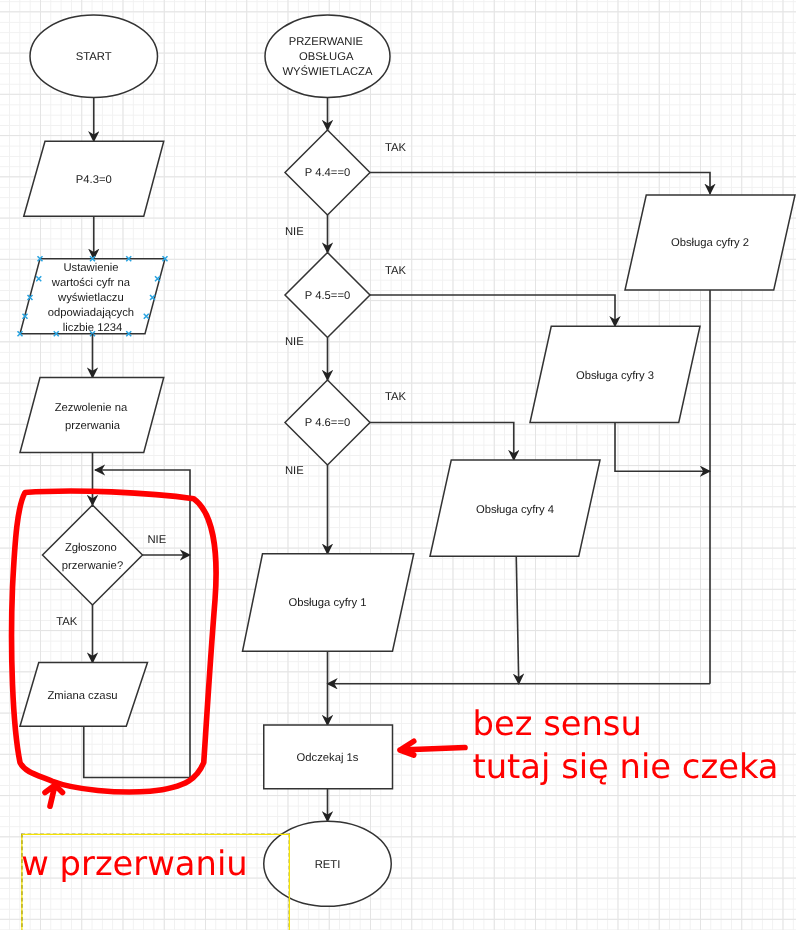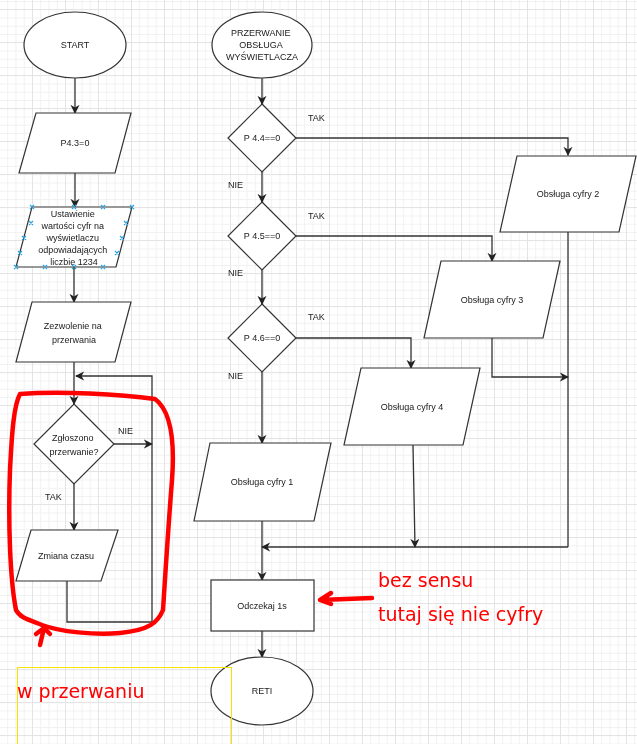--- a/index.html
+++ b/index.html
@@ -17,21 +17,21 @@
   }
   svg#canvas { position: absolute; left: 0; top: 0; }
   .shape { fill: #ffffff; stroke: #333333; stroke-width: 1.2; }
   .edge { fill: none; stroke: #333333; stroke-width: 1.3; }
   .lbl { font-family: "Liberation Sans", sans-serif; font-size: 9px; fill: #1a1a1a; }
   .edge-lbl { font-family: "Liberation Sans", sans-serif; font-size: 9px; fill: #1a1a1a; }
   .handle { stroke: #29a3e0; stroke-width: 1.2; }
   .red-ink { fill: none; stroke: #ff0000; stroke-width: 4.5; stroke-linecap: round; stroke-linejoin: round; }
   .note {
     position: absolute; color: #ff0000;
-    font-family: "DejaVu Sans", sans-serif; font-size: 19px; line-height: 34px;
+    font-family: "DejaVu Sans", sans-serif; font-size: 27px; line-height: 34px;
     white-space: nowrap;
   }
   .note-box {
     position: absolute; left: 17px; top: 667px; width: 215px; height: 90px;
     border: 1px dashed #222; outline: 1px solid #f5e400; outline-offset: -1px;
     box-sizing: border-box;
   }
 </style>
 </head>
 <body>
@@ -155,19 +155,19 @@
 
   <g>
     <path class="red-ink" d="M20,394 C60,391 120,394 155,399 C170,410 175,440 172,480 C168,530 165,580 163,610 C158,622 150,630 120,633 C95,635 60,632 42,625 C30,620 20,618 16,610 C10,580 8,520 10,470 C12,430 14,405 20,394 Z"></path>
     <path class="red-ink" d="M40,645 L44,628 M36,634 L44,628 L50,634"></path>
     <path class="red-ink" d="M372,598 L320,600 M331,593 L320,600 L331,604"></path>
   </g>
 </svg>
 
 <div class="note" style="left:378px; top:563px;">
   <div>bez sensu</div>
-  <div>tutaj się nie cyfry</div>
+  <div>tutaj się nie czeka</div>
 </div>
 
 <div class="note-box"></div>
 <div class="note" style="left:17px; top:673px; line-height:37px;">
   <div>w przerwaniu</div>
 </div>
 
 </body></html>

